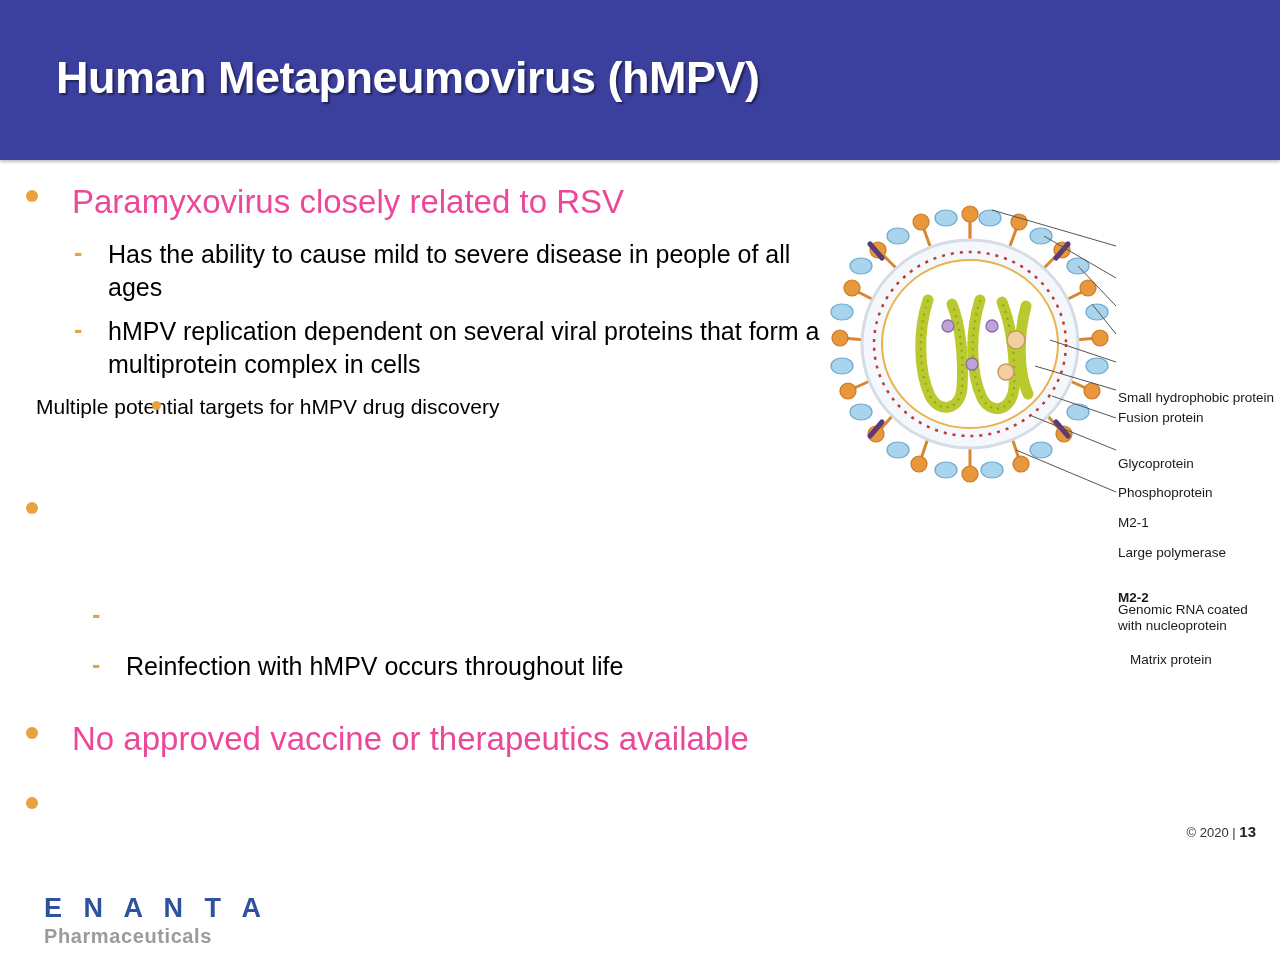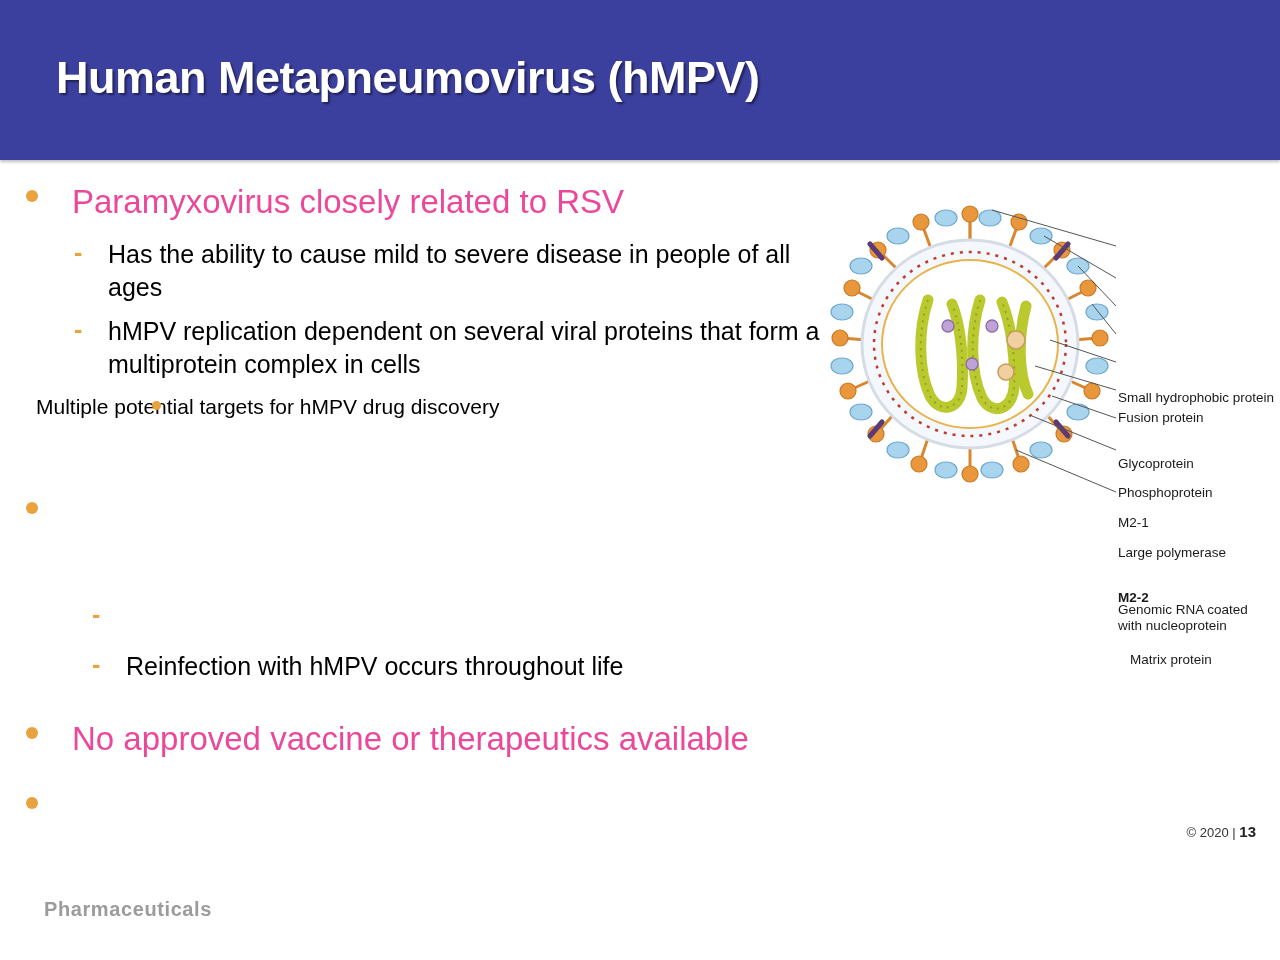--- a/index.html
+++ b/index.html
@@ -325,20 +325,21 @@
     <div class="fl2">Glycoprotein</div>
     <div class="fl3">Phosphoprotein</div>
     <div class="fl4">M2-1</div>
     <div class="fl5">Large polymerase</div>
     <div class="fl6">M2-2</div>
     <div class="fl7">Genomic RNA coated with nucleoprotein</div>
     <div class="fl8">Matrix protein</div>
   </div>
 
   <div class="logo">
+    <div class="logo-main">E N A N T A</div>
     <div class="logo-sub">Pharmaceuticals</div>
   </div>
 
   <div class="footer-right">
     <span>© 2020 |</span>
     <span class="pg">13</span>
   </div>
 
 </div>
 

